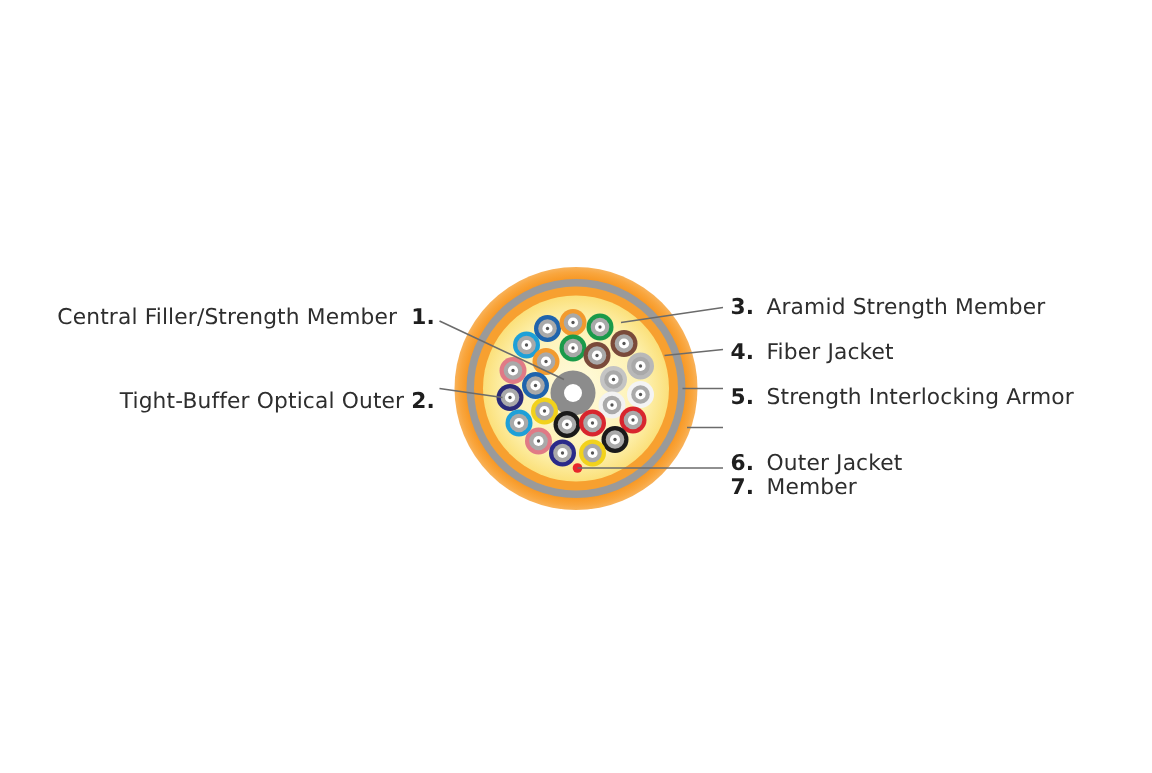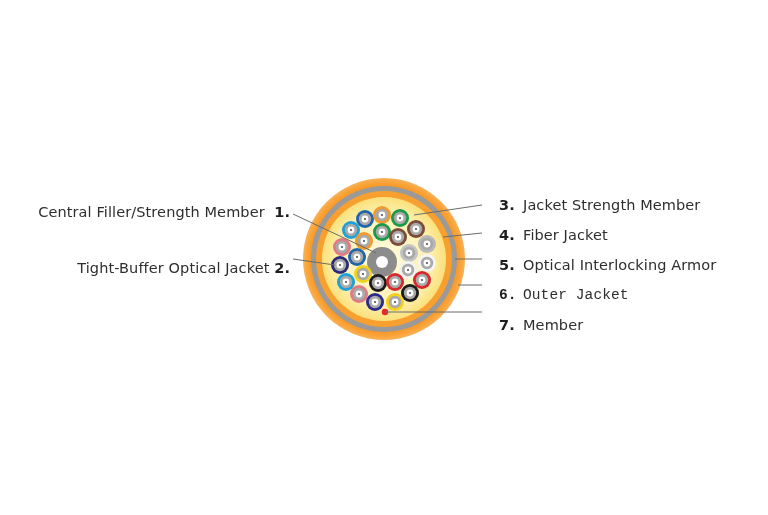--- a/index.html
+++ b/index.html
@@ -22,21 +22,20 @@
       height: 515px;
     }
     .label {
       position: absolute;
       font-family: "DejaVu Sans", sans-serif;
       font-size: 14.5px;
       color: #2e2e2e;
       white-space: nowrap;
       line-height: 18px;
       letter-spacing: 0.1px;
-      margin-left: 12px;
     }
     .label .num {
       font-weight: bold;
       color: #1e1e1e;
     }
     .label.left {
       text-align: right;
     }
     .label.right .num {
       display: inline-block;
@@ -221,31 +220,31 @@
       <line x1="458" y1="285" x2="482" y2="285" stroke="#6b6b6b" stroke-width="1"></line>
       <line x1="385" y1="312" x2="482" y2="312" stroke="#6b6b6b" stroke-width="1"></line>
     </g>
 </svg>
 
 <div class="label left" style="right: 478px; top: 203px;">
   <span>Central Filler/Strength Member</span>&nbsp;
   <span class="num">1.</span>
 </div>
 <div class="label left" style="right: 478px; top: 259px;">
-  <span>Tight-Buffer Optical Jacket</span>
+  <span>Tight-Buffer Optical Outer</span>
   <span class="num">2.</span>
 </div>
 
 <div class="label right" style="left: 487px; top: 196px;">
-  <span class="num">3.</span><span>Jacket Strength Member</span>
+  <span class="num">3.</span><span>Aramid Strength Member</span>
 </div>
 <div class="label right" style="left: 487px; top: 226px;">
   <span class="num">4.</span><span>Fiber Jacket</span>
 </div>
 <div class="label right" style="left: 487px; top: 256px;">
-  <span class="num">5.</span><span>Optical Interlocking Armor</span>
-</div>
-<div class="label right" style="left: 487px; top: 286px; font-family: Liberation Mono, monospace;">
+  <span class="num">5.</span><span>Strength Interlocking Armor</span>
+</div>
+<div class="label right" style="left: 487px; top: 300px;">
   <span class="num">6.</span><span>Outer Jacket</span>
 </div>
 <div class="label right" style="left: 487px; top: 316px;">
   <span class="num">7.</span><span>Member</span>
 </div>
 
 </body></html>

